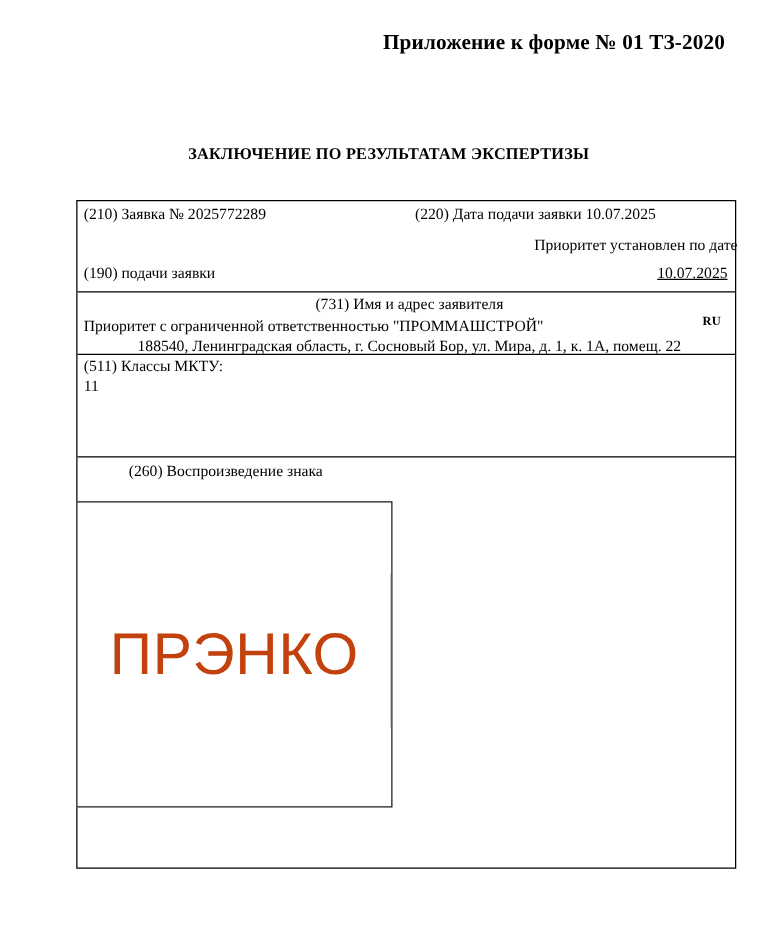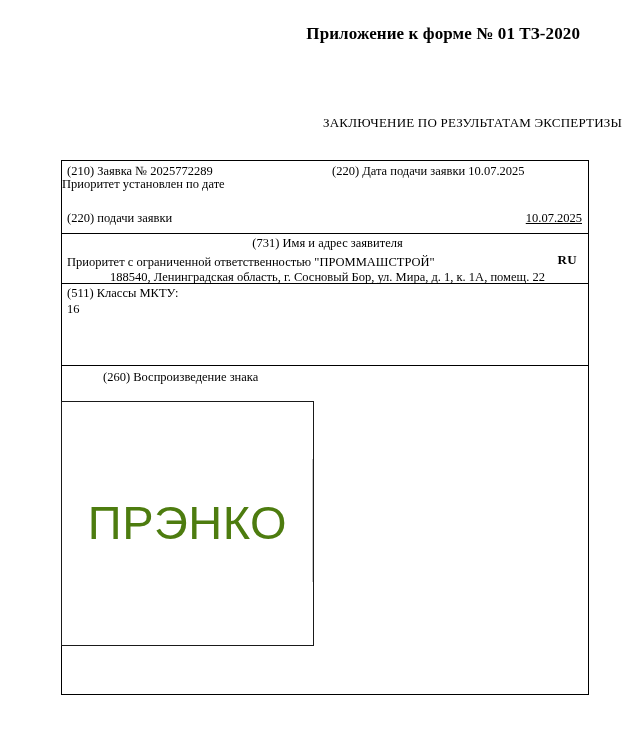--- a/index.html
+++ b/index.html
@@ -27,23 +27,23 @@
     letter-spacing: 0.1px;
     white-space: nowrap;
   }
 
   
   .doc-title {
     position: absolute;
     top: 115px;
     left: 0;
     width: 622px;
-    text-align: right;
+    text-align: center;
     font-size: 13px;
-    font-weight: normal;
+    font-weight: bold;
     letter-spacing: 0.2px;
   }
 
   
   .form-table {
     position: absolute;
     left: 61px;
     top: 160px;
     width: 528px;
     border: 1.3px solid #000000;
@@ -73,23 +73,23 @@
   .line-filingdate {
     position: absolute;
     left: 270px;
     top: 3px;
     font-size: 12.5px;
     white-space: nowrap;
   }
   .line-priority-label {
     position: absolute;
     left: 0;
-    top: 16px;
+    top: 28px;
     width: 528px;
-    text-align: left;
+    text-align: right;
     font-size: 12.5px;
     white-space: nowrap;
   }
   .line-priority-basis {
     position: absolute;
     left: 5px;
     top: 50px;
     font-size: 12.5px;
     white-space: nowrap;
   }
@@ -115,21 +115,21 @@
     white-space: nowrap;
     text-align: center;
   }
   .applicant-name-line {
     position: relative;
   }
   .applicant-country {
     position: absolute;
     right: 11px;
     top: 0;
-    font-size: 13px;
+    font-size: 10px;
     font-weight: bold;
     letter-spacing: 0.3px;
   }
 
   
   .row-classes {
     height: 82px;
     padding: 2px 0 0 5px;
   }
   .classes-label,
@@ -179,53 +179,53 @@
     height: 100%;
     display: flex;
     align-items: center;
     justify-content: center;
     padding-bottom: 2px;
     box-sizing: border-box;
     font-family: "Liberation Sans", "DejaVu Sans", sans-serif;
     font-size: 47px;
     font-weight: 400;
     letter-spacing: 0.5px;
-    color: #4d7c0f;
+    color: #c2410c;
     line-height: 1;
   }
 </style>
 </head>
 <body>
 
 <div class="form-ref">Приложение к форме № 01 ТЗ-2020</div>
 
 <div class="doc-title">ЗАКЛЮЧЕНИЕ ПО РЕЗУЛЬТАТАМ ЭКСПЕРТИЗЫ</div>
 
 <div class="form-table">
 
   <div class="form-row row-application">
     <div class="line-appnum">(210) Заявка № 2025772289</div>
     <div class="line-filingdate">(220) Дата подачи заявки 10.07.2025</div>
     <div class="line-priority-label">Приоритет установлен по дате</div>
-    <div class="line-priority-basis">(220) подачи заявки</div>
+    <div class="line-priority-basis">(190) подачи заявки</div>
     <div class="line-priority-date">10.07.2025</div>
   </div>
 
   <div class="form-row row-applicant">
     <div class="applicant-label">(731) Имя и адрес заявителя</div>
     <div class="applicant-name-line">
       <span class="applicant-name">Приоритет с ограниченной ответственностью "ПРОММАШСТРОЙ"</span>
       <span class="applicant-country">RU</span>
     </div>
     <div class="applicant-address">188540, Ленинградская область, г. Сосновый Бор, ул. Мира, д. 1, к. 1А, помещ. 22</div>
   </div>
 
   <div class="form-row row-classes">
     <div class="classes-label">(511) Классы МКТУ:</div>
-    <div class="classes-value">16</div>
+    <div class="classes-value">11</div>
   </div>
 
   <div class="form-row row-mark last">
     <div class="mark-label">(260) Воспроизведение знака</div>
     <div class="mark-image-box">
       <div class="mark-wordmark">ПРЭНКО</div>
       <div class="mark-box-seam"></div>
     </div>
   </div>
 

